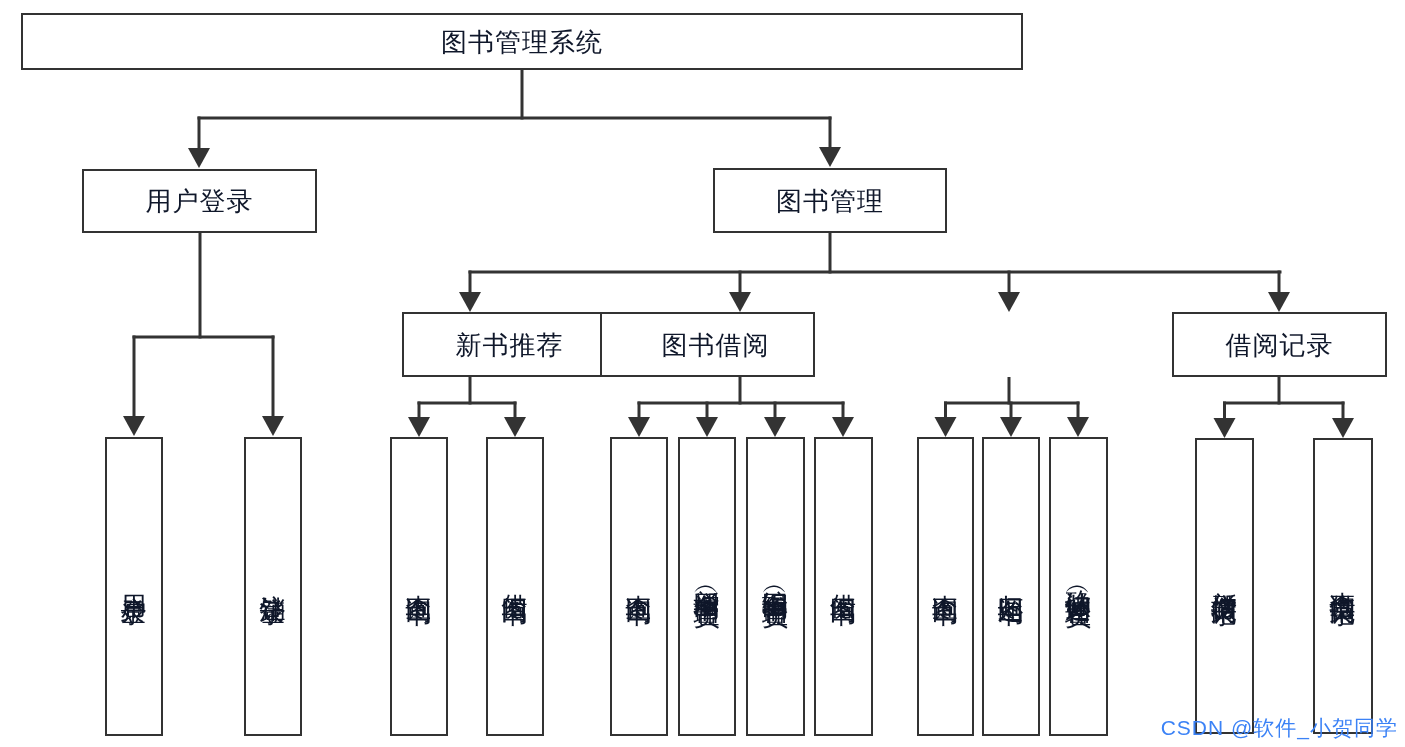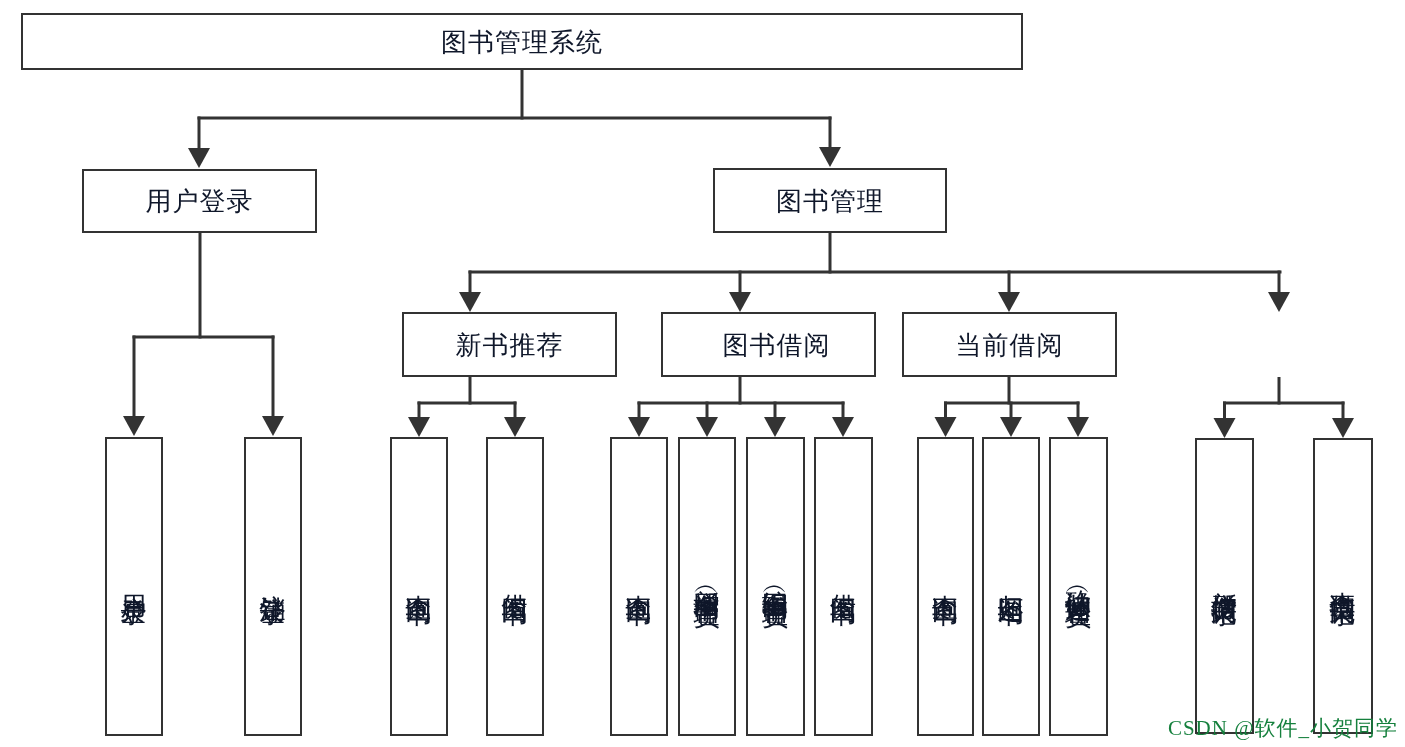--- a/index.html
+++ b/index.html
@@ -49,21 +49,21 @@
     writing-mode: vertical-rl;
     text-orientation: mixed;
     letter-spacing: 2px;
     padding-bottom: 18px;
   }
   .root    { left: 21px;   top: 13px;  width: 1002px; height: 57px; }
   .n-login { left: 82px;   top: 169px; width: 235px;  height: 64px; }
   .n-mgmt  { left: 713px;  top: 168px; width: 234px;  height: 65px; }
   .l3      { top: 312px; width: 215px; height: 65px; }
   .n-rec   { left: 362px; margin-left: 40px;  }
-  .n-bor   { left: 661px; padding-left: 16px;  }
+  .n-bor   { left: 600px; padding-left: 16px;  }
   .n-cur   { left: 902px;  }
   .n-his   { left: 1172px; }
   .leaf    { top: 437px; height: 299px; width: 58px; }
   .lf-a1 { left: 105px; }
   .lf-a2 { left: 244px; }
   .lf-b1 { left: 390px; }
   .lf-b2 { left: 486px; }
   .lf-c1 { left: 610px; }
   .lf-c2 { left: 678px; }
   .lf-c3 { left: 746px; width: 59px; }
@@ -71,24 +71,23 @@
   .lf-d1 { left: 917px; width: 57px; }
   .lf-d2 { left: 982px; }
   .lf-d3 { left: 1049px; width: 59px; }
   .lf-e1 { left: 1195px; top: 438px; height: 296px; width: 59px; }
   .lf-e2 { left: 1313px; top: 438px; height: 296px; width: 60px; }
   .watermark {
     position: absolute;
     top: 714px;
     right: 7px;
     font-size: 21px;
-    color: #15803d;
+    color: #3b82f6;
     letter-spacing: 1px;
     z-index: 5;
-    font-family: Liberation Serif, serif;
   }
 </style>
 </head>
 <body>
 
 <div class="canvas">
 
   <svg class="connectors" viewBox="0 0 1405 747" xmlns="http://www.w3.org/2000/svg">
 
     <line x1="522" y1="69" x2="522" y2="119.5"></line>
@@ -151,21 +150,21 @@
     <polygon points="1332,418 1354,418 1343,438"></polygon>
   </svg>
 
   <div class="box h root">图书管理系统</div>
 
   <div class="box h n-login">用户登录</div>
   <div class="box h n-mgmt">图书管理</div>
 
   <div class="box h l3 n-rec">新书推荐</div>
   <div class="box h l3 n-bor">图书借阅</div>
-  <div class="box h l3 n-cur">当前借阅</div>
+  <div class="box h l3 n-his">借阅记录</div>
 
   <div class="box v leaf lf-a1">用户登录</div>
   <div class="box v leaf lf-a2">注销登录</div>
 
   <div class="box v leaf lf-b1">查询图书</div>
   <div class="box v leaf lf-b2">借阅图书</div>
 
   <div class="box v leaf lf-c1">查询图书</div>
   <div class="box v leaf lf-c2">新增图书（管理员）</div>
   <div class="box v leaf lf-c3">编辑图书（管理员）</div>

